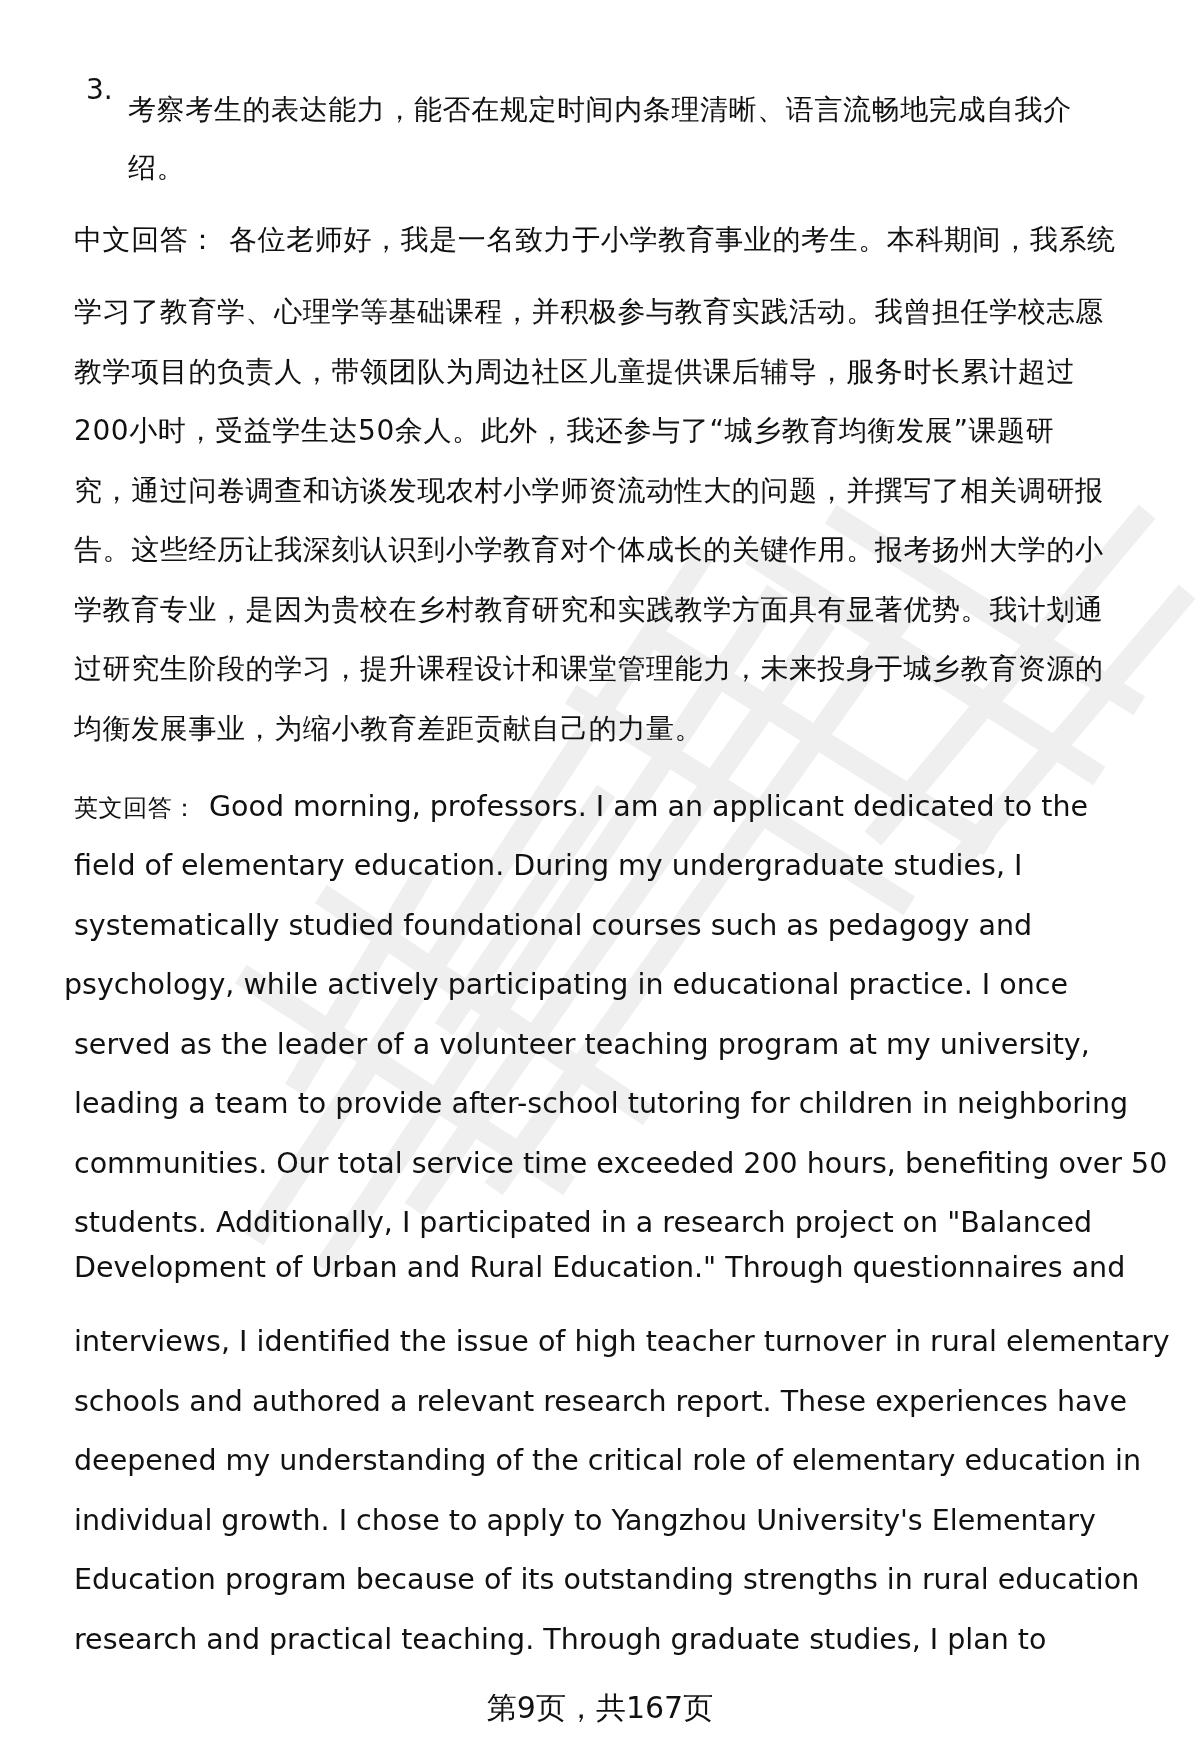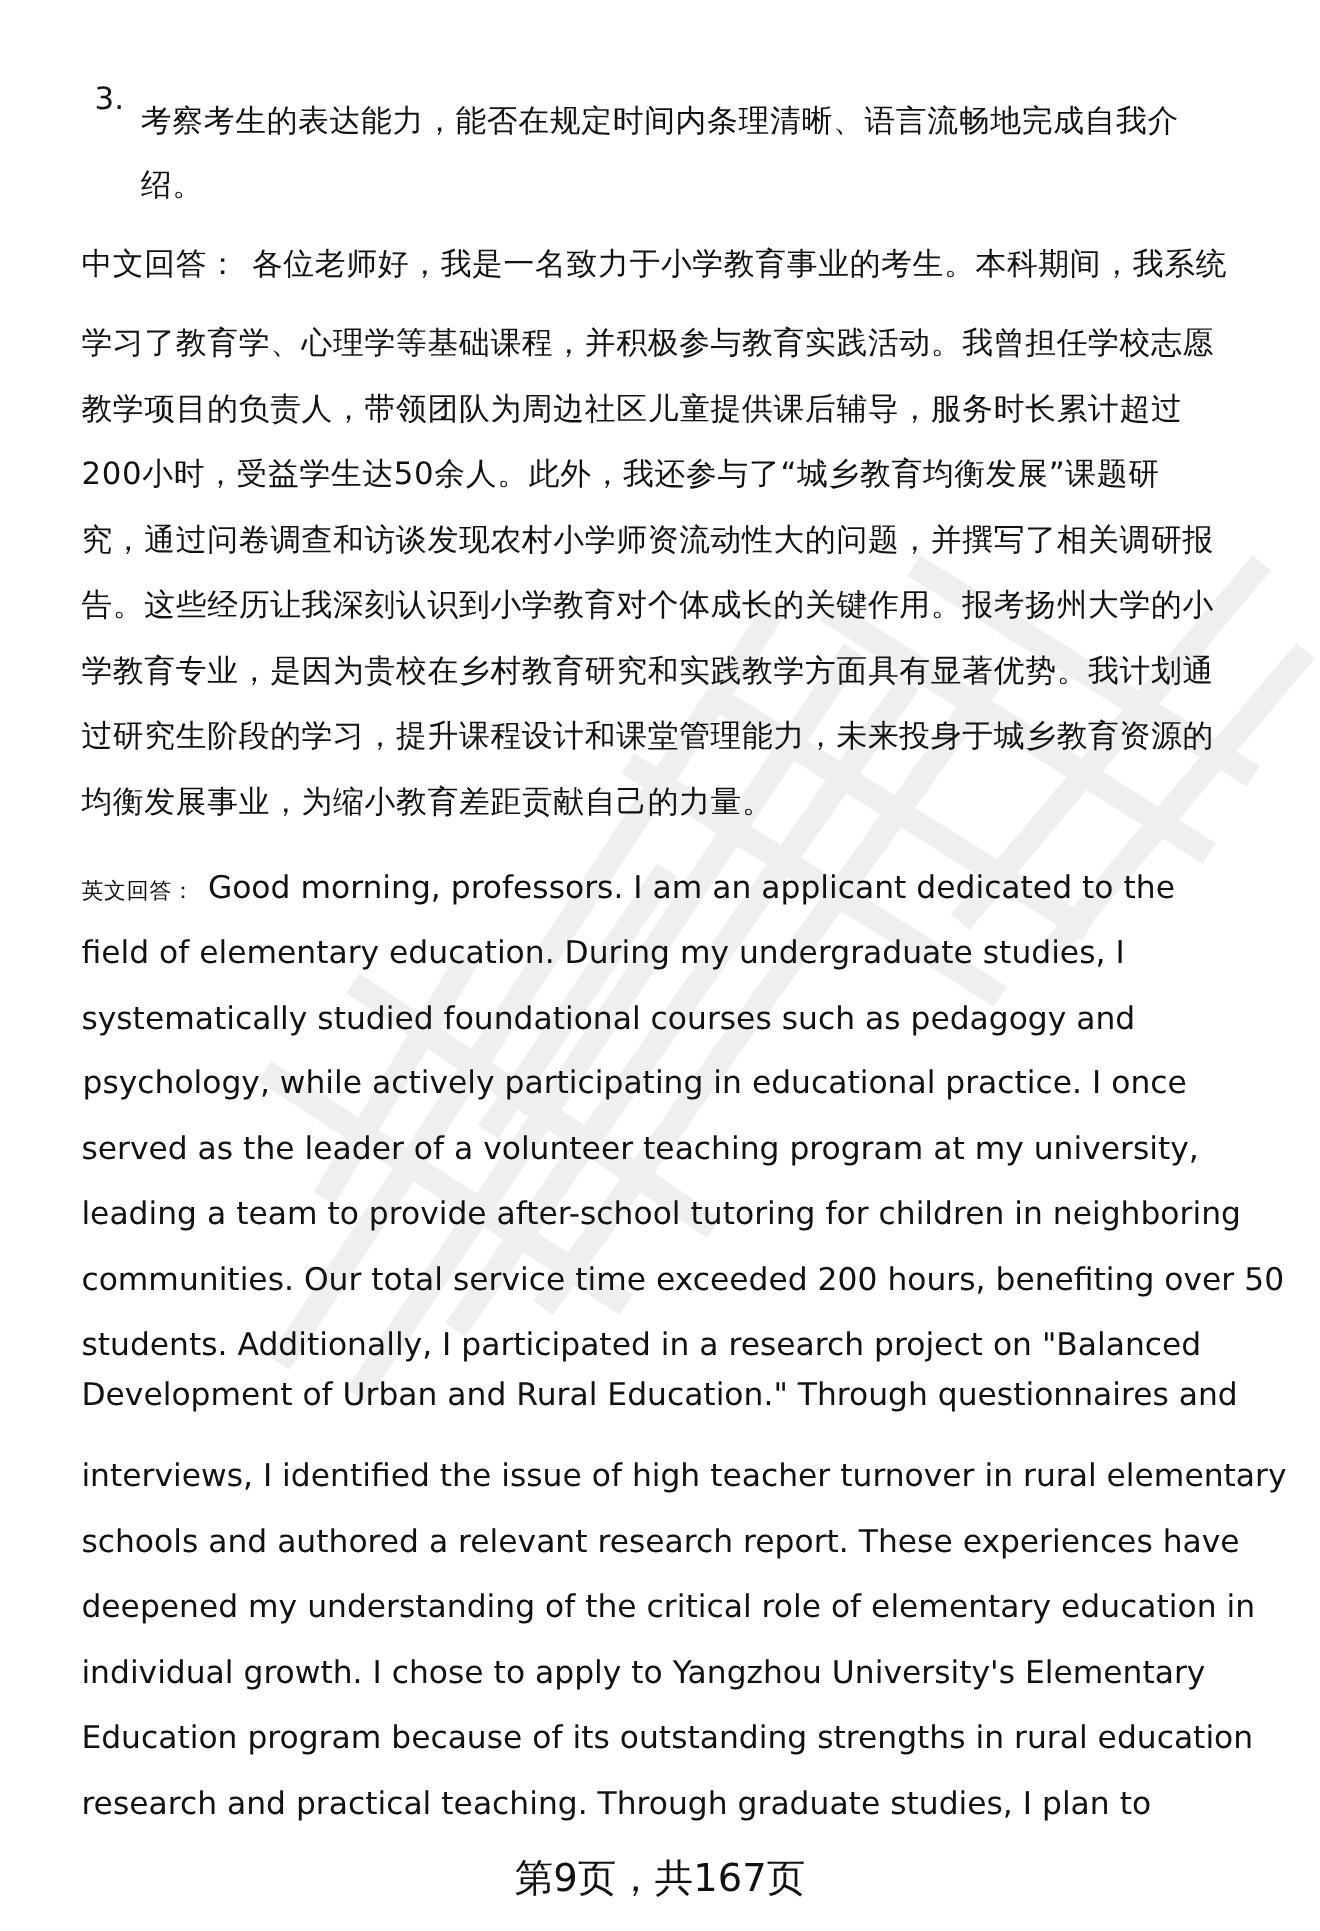--- a/index.html
+++ b/index.html
@@ -6,21 +6,21 @@
   body { width: 1200px; height: 1755px; position: relative; overflow: hidden;
          font-family: "DejaVu Sans", "Liberation Sans", sans-serif; color: #111111; }
   .watermark { position: absolute; left: 0; top: 0; width: 1200px; height: 1755px;
                pointer-events: none; z-index: 0; }
   .page { position: absolute; left: 0; top: 0; width: 1200px; height: 1755px; z-index: 1; }
   .line { position: absolute; white-space: nowrap; font-size: 28px; line-height: 40px; }
   .cn { letter-spacing: 0.6px; margin-top: 20px; }
   .en { font-size: 28.5px; letter-spacing: 0px; }
   .list-num { position: absolute; left: 86px; font-size: 28px; line-height: 40px; }
   .footer { position: absolute; top: 1688px; left: 0; width: 1200px; text-align: center;
-            font-size: 35px; line-height: 40px; }
+            font-size: 30px; line-height: 40px; }
 </style>
 </head>
 <body>
 
 <svg class="watermark" viewBox="0 0 1200 1755" xmlns="http://www.w3.org/2000/svg">
   <g stroke="#efefef" stroke-width="22" fill="none" stroke-linecap="square">
     <path d="M260 1230 L700 560"></path>
     <path d="M330 1260 L770 600"></path>
     <path d="M420 1200 L820 630"></path>
     <path d="M500 1180 L900 620"></path>
@@ -54,25 +54,25 @@
     <div class="line cn" style="left:74px; top:391px;">200小时，受益学生达50余人。此外，我还参与了“城乡教育均衡发展”课题研</div>
     <div class="line cn" style="left:74px; top:451px;">究，通过问卷调查和访谈发现农村小学师资流动性大的问题，并撰写了相关调研报</div>
     <div class="line cn" style="left:74px; top:510px;">告。这些经历让我深刻认识到小学教育对个体成长的关键作用。报考扬州大学的小</div>
     <div class="line cn" style="left:74px; top:570px;">学教育专业，是因为贵校在乡村教育研究和实践教学方面具有显著优势。我计划通</div>
     <div class="line cn" style="left:74px; top:629px;">过研究生阶段的学习，提升课程设计和课堂管理能力，未来投身于城乡教育资源的</div>
     <div class="line cn" style="left:74px; top:689px;text-align:right;">均衡发展事业，为缩小教育差距贡献自己的力量。</div>
   </div>
 
   <div>
     <div class="line en" style="left:74px; top:787px;">
-      <span class="cn" style="font-size:20px;">英文回答：</span><span style="display:inline-block; width:12px;"></span><span>Good morning, professors. I am an applicant dedicated to the</span>
+      <span class="cn" style="font-size:24px;">英文回答：</span><span style="display:inline-block; width:12px;"></span><span>Good morning, professors. I am an applicant dedicated to the</span>
     </div>
     <div class="line en" style="left:74px; top:846px;">field of elementary education. During my undergraduate studies, I</div>
     <div class="line en" style="left:74px; top:906px;">systematically studied foundational courses such as pedagogy and</div>
-    <div class="line en" style="left:75px; top:965px;">psychology, while actively participating in educational practice. I once</div>
+    <div class="line en" style="left:64px; top:965px;">psychology, while actively participating in educational practice. I once</div>
     <div class="line en" style="left:74px; top:1025px;">served as the leader of a volunteer teaching program at my university,</div>
     <div class="line en" style="left:74px; top:1084px;">leading a team to provide after-school tutoring for children in neighboring</div>
     <div class="line en" style="left:74px; top:1144px;">communities. Our total service time exceeded 200 hours, benefiting over 50</div>
     <div class="line en" style="left:74px; top:1203px;">students. Additionally, I participated in a research project on "Balanced</div>
     <div class="line en" style="left:74px; top:1248px;">Development of Urban and Rural Education." Through questionnaires and</div>
     <div class="line en" style="left:74px; top:1322px;">interviews, I identified the issue of high teacher turnover in rural elementary</div>
     <div class="line en" style="left:74px; top:1382px;">schools and authored a relevant research report. These experiences have</div>
     <div class="line en" style="left:74px; top:1441px;">deepened my understanding of the critical role of elementary education in</div>
     <div class="line en" style="left:74px; top:1501px;">individual growth. I chose to apply to Yangzhou University's Elementary</div>
     <div class="line en" style="left:74px; top:1560px;">Education program because of its outstanding strengths in rural education</div>

